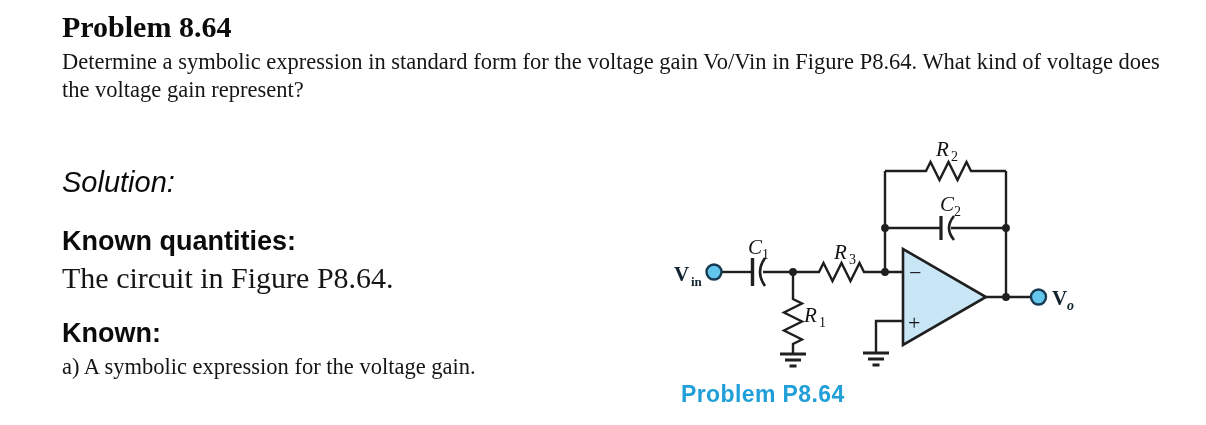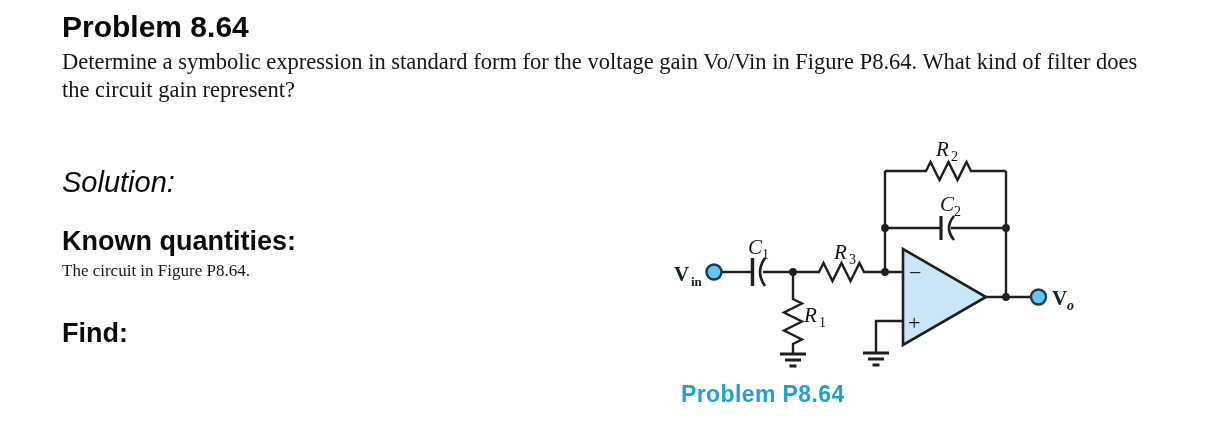--- a/index.html
+++ b/index.html
@@ -7,21 +7,21 @@
     width: 1206px; height: 425px;
     background: #ffffff;
     position: relative;
     overflow: hidden;
     font-family: "Liberation Serif", serif;
     color: #111111;
   }
   .abs { position: absolute; }
   .title {
     left: 62px; top: 10px;
-    font-family: Liberation Sans, sans-serif;
+    font-family: Liberation Serif, serif;
     font-weight: bold; font-size: 30px;
     color: #0b0b0b;
   }
   .problem-text {
     left: 62px; top: 48px; width: 1102px;
     font-size: 22.5px; line-height: 28px;
     color: #151515;
   }
   .solution-heading {
     left: 62px; top: 166px;
@@ -29,21 +29,21 @@
     font-weight: normal; font-style: italic; font-size: 29px;
     color: #0b0b0b;
   }
   .section-heading {
     font-family: "Liberation Sans", sans-serif;
     font-weight: bold; font-size: 27px;
     color: #0b0b0b;
     text-align: center;
   }
   .known-heading { left: 62px; top: 226px; }
-  .known-text { left: 62px; top: 261px; font-size: 17px; color: #151515; }
+  .known-text { left: 62px; top: 261px; font-size: 30px; color: #151515; }
   .find-heading { left: 62px; top: 318px; }
   .find-list { left: 62px; top: 353px; font-size: 22.5px; line-height: 28px; color: #151515; }
   .figure-caption {
     left: 681px; top: 381px;
     font-family: "Liberation Sans", sans-serif;
     font-weight: bold; font-size: 23px;
     letter-spacing: 0.4px;
     color: #219fd9;
   }
   svg text {
@@ -54,31 +54,32 @@
   .term-label { font-weight: bold; font-size: 21px; fill: #10232e; }
   .term-sub   { font-weight: bold; font-size: 13px; fill: #10232e; }
   .term-sub-italic { font-weight: bold; font-style: italic; font-size: 14px; fill: #10232e; }
   .opamp-sign { font-size: 22px; fill: #141414; }
 </style>
 </head>
 <body>
 
 <div class="abs title">Problem 8.64</div>
 
-<div class="abs problem-text">Determine a symbolic expression in standard form for the voltage gain Vo/Vin in Figure P8.64. What kind of filter does the circuit gain represent?</div>
+<div class="abs problem-text">Determine a symbolic expression in standard form for the voltage gain Vo/Vin in Figure P8.64. What kind of voltage does the voltage gain represent?</div>
 
 <div class="abs solution-heading">Solution:</div>
 
 <div class="abs section-heading known-heading">Known quantities:</div>
 
 <div class="abs known-text">The circuit in Figure P8.64.</div>
 
-<div class="abs section-heading find-heading">Find:</div>
+<div class="abs section-heading find-heading">Known:</div>
 
 <div class="abs find-list">
+  <div>a) A symbolic expression for the voltage gain.</div>
 </div>
 
 <svg class="abs" style="left:650px; top:130px;" width="460" height="250" viewBox="650 130 460 250">
 
   <g stroke="#1f1f1f" stroke-width="2.4" fill="none">
 
     <path d="M885 171 H926 l4.5 -9 l9 18 l9 -18 l9 18 l9 -18 l4.5 9 H1006"></path>
 
     <path d="M885 171 V272"></path>
 

